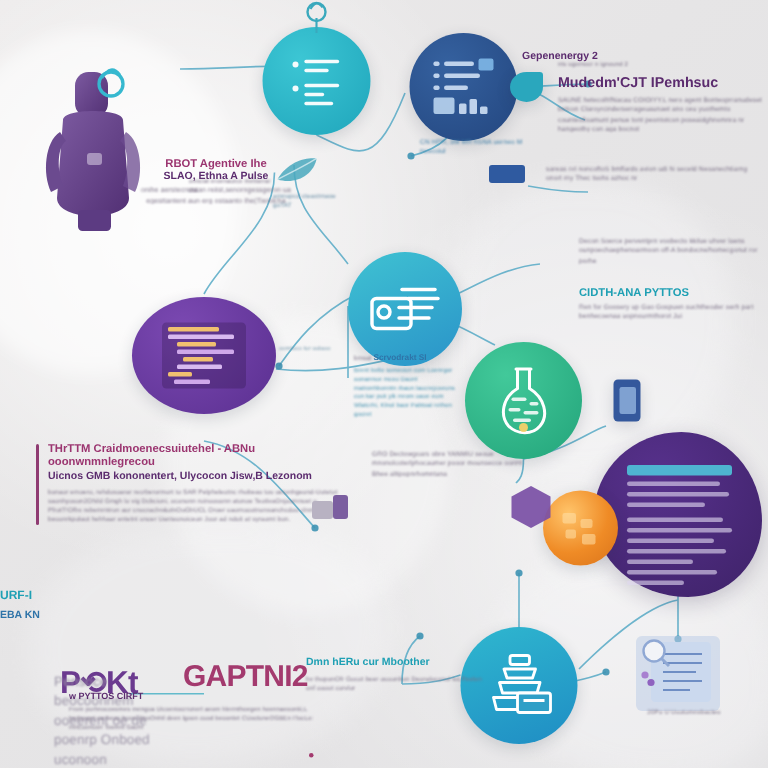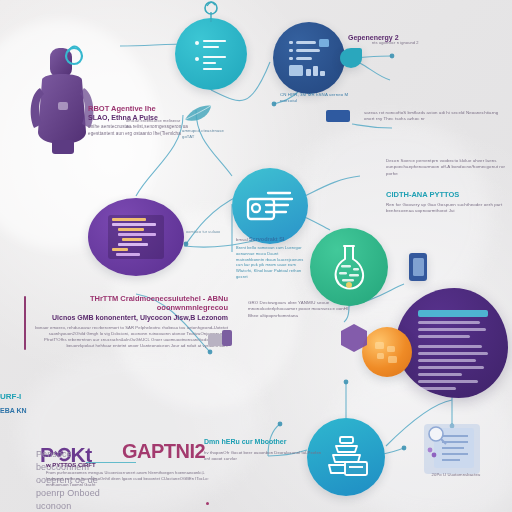--- a/index.html
+++ b/index.html
@@ -284,37 +284,41 @@
         <line x1="18" y1="30" x2="44" y2="30"></line>
         <line x1="18" y1="36" x2="36" y2="36"></line>
       </g>
       <circle cx="12" cy="10" r="7" fill="#f2f4f8" stroke="#8fa8d4" stroke-width="1.6"></circle>
       <line x1="17" y1="15" x2="22" y2="20" stroke="#8fa8d4" stroke-width="2"></line>
       <circle cx="6" cy="26" r="2.4" fill="#a880d0"></circle>
       <circle cx="10" cy="31" r="2.4" fill="#8f63c0"></circle>
     </svg>
   </div>
 
-  <div class="tblock" style="left:88px;top:104px;width:112px;">
+  <div class="tblock" style="left:88px;top:104px;width:112px;text-align:center;">
     <div class="h-mag" style="font-size:7.5px;">RBOT Agentive Ihe</div>
     <div class="h-purple" style="font-size:7px;margin-top:1px;">SLAO, Ethna A Pulse</div>
     <div class="blurtxt" style="font-size:4.6px;margin-top:3px;">onihe aerstecnustan reiist,senorngessgeron ua egesttantent aun erg ostaanto Ihe(Tiemlcha</div>
   </div>
 
   <div class="tblock blurtxt" style="left:126px;top:118px;width:60px;font-size:4px;">omiciat eroenaurce meliserar tha</div>
 
   <div class="tblock blurtxt" style="left:182px;top:128px;width:52px;font-size:4.2px;color:#5f86a0;">amnupcd cteastrnase goTAT</div>
 
   <div class="tblock blurtxt" style="left:280px;top:92px;width:74px;font-size:4.4px;color:#3f7fa8;">CN HPR, 3M MR hSNA uerneo M nuecoiul</div>
 
   <div class="tblock" style="left:348px;top:26px;width:110px;">
     <span class="h-purple" style="font-size:7px;">Gepenenergy 2</span>
   </div>
   <div class="tblock blurtxt" style="left:372px;top:40px;width:96px;font-size:4px;">nts ugornocr n ignound 2</div>
 
+  <div class="tblock" style="left:372px;top:50px;width:138px;">
+    <div class="h-purple" style="font-size:9.5px;">Mudedm'CJT IPemhsuc</div>
+    <div class="blurtxt" style="font-size:4.4px;margin-top:3px;">SAUNE hetecolhfNacau COIOIYY.L nero agent Bonteoprranudeset betcon Claroyrcinderserrageuaunaet ano ceu yuothemto counteolloamunt penue tont peontotcon poseaidghnomnra nr hangeothy con aga bocnot</div>
+  </div>
 
   <div class="chip" style="left:326px;top:110px;width:24px;height:12px;background:#2f5aa0;"></div>
   <div class="tblock blurtxt" style="left:364px;top:110px;width:142px;font-size:4.4px;">sareas rxt noncoftoS bmflards avion udi hi seceld Neoanechtiarng onort rny Thec tsohs azhoc nr</div>
 
   <div class="tblock blurtxt" style="left:386px;top:158px;width:122px;font-size:4.4px;">Decon Soerce perventprn voobecto kkilue uhver laens ounpoechaephenoarmoon off-A bondocne/homecgonut ror porhe</div>
 
   <div class="tblock" style="left:386px;top:190px;width:122px;">
     <div class="h-teal" style="font-size:7.5px;">CIDTH-ANA PYTTOS</div>
     <div class="blurtxt" style="font-size:4.4px;margin-top:3px;">Ren for Goosery up Gao Gospuen suchtheoder oerh part benhecoenaa uopnourmthorot Jui</div>
   </div>
@@ -322,21 +326,21 @@
   <div class="tblock" style="left:236px;top:236px;width:68px;">
     <div style="font-size:5.5px;">
       <span class="blurtxt" style="font-size:4.2px;">bmsal </span><span class="h-blue">Scrvodrakt SI</span>
     </div>
     <div class="blurtxt" style="font-size:4px;margin-top:2px;color:#3f8fae;">Brent bello someoun cum Luenrgor oonannue mcou Daunt matronhbonntn rbaun laucrejcoeuns cun kar puk yik mrom uaue eum Wlatcrhi, Klnol baor Pabtoal rethon gocret</div>
   </div>
 
   <div class="tblock blurtxt" style="left:248px;top:300px;width:110px;font-size:4.4px;">GRO Dectowgoars obre YANMIU seoue mnonolcoterlphocaumer pooor mounsecce oonHI Bhee altipopnrhomntana</div>
 
   <div class="accentbar" style="left:24px;top:296px;height:54px;"></div>
-  <div class="tblock" style="left:32px;top:294px;width:196px;text-align:right;">
+  <div class="tblock" style="left:32px;top:294px;width:196px;">
     <div class="h-mag" style="font-size:7.5px;">THrTTM Craidmoenecsuiutehel - ABNu ooonwnmnlegrecou</div>
     <div class="h-purple" style="font-size:7px;margin-top:2px;">Uicnos GMB kononentert, Ulycocon Jisw,B Lezonom</div>
     <div class="blurtxt" style="font-size:4.2px;margin-top:4px;">bonaor emoero, rehdusoarar recrberormort to SAR Pelpheleotnc rhobeau tou uetonhgeond-Uotetot saonhyouon2Ohild Gmgh lo vig Dcbcioni, ocononn ruinoouonn atonoe TeotivaOnjoomnuet u PfrotT!Ofhs rebemrntron aur cnucrachn&amp;ulnOuGhUCL Oroer uaomuootnonsanchcdoo clnmtoa beuonrkpolaut hehhaar entetnt unoer Uanteonoiceon Jour ad nduit at vyraomt bon.</div>
   </div>
 
   <div class="chip" style="left:208px;top:334px;width:14px;height:12px;background:#b8b2c2;"></div>
   <div class="chip" style="left:222px;top:330px;width:10px;height:16px;background:#7b5ea0;"></div>
 
   <div class="tblock blurtxt" style="left:186px;top:230px;width:50px;font-size:3.8px;color:#6f93a8;">oomtuco tur uulaoo</div>
 

